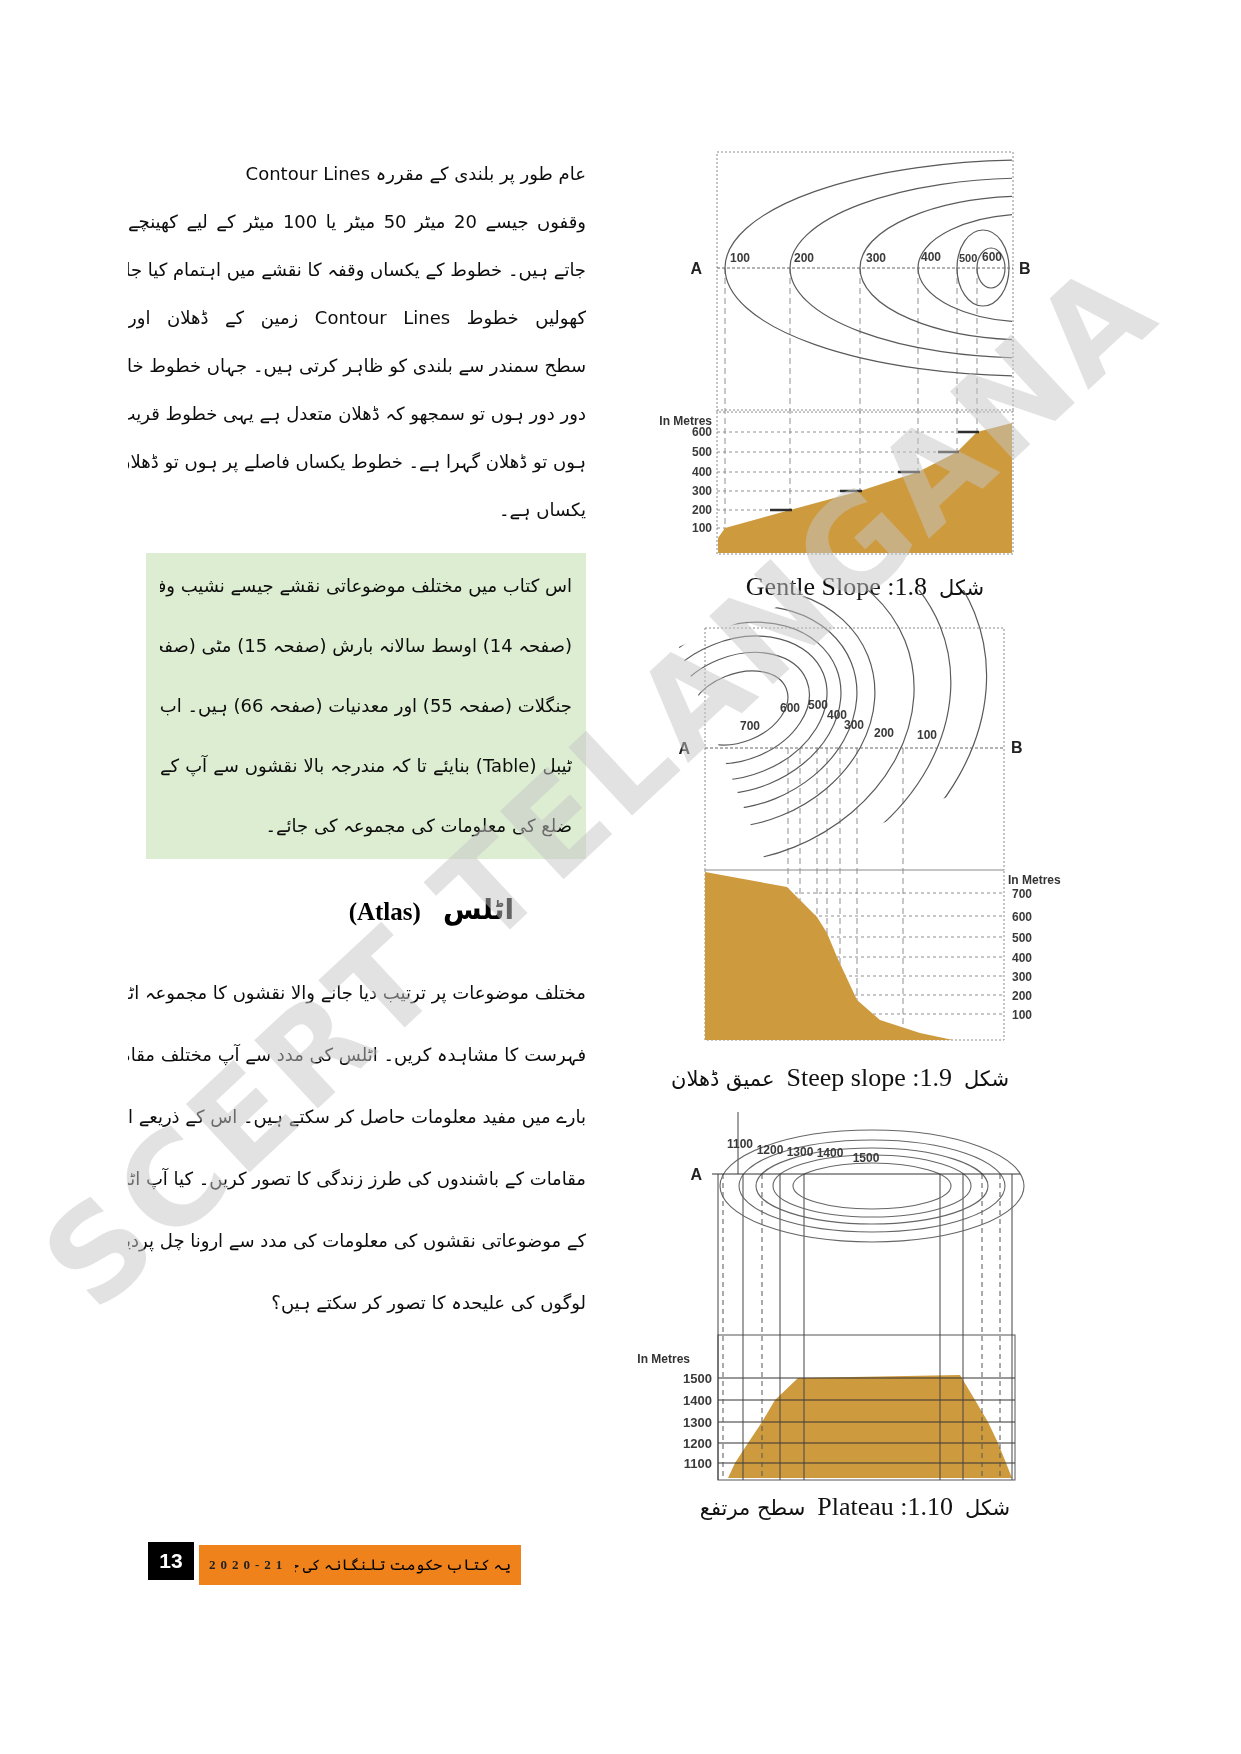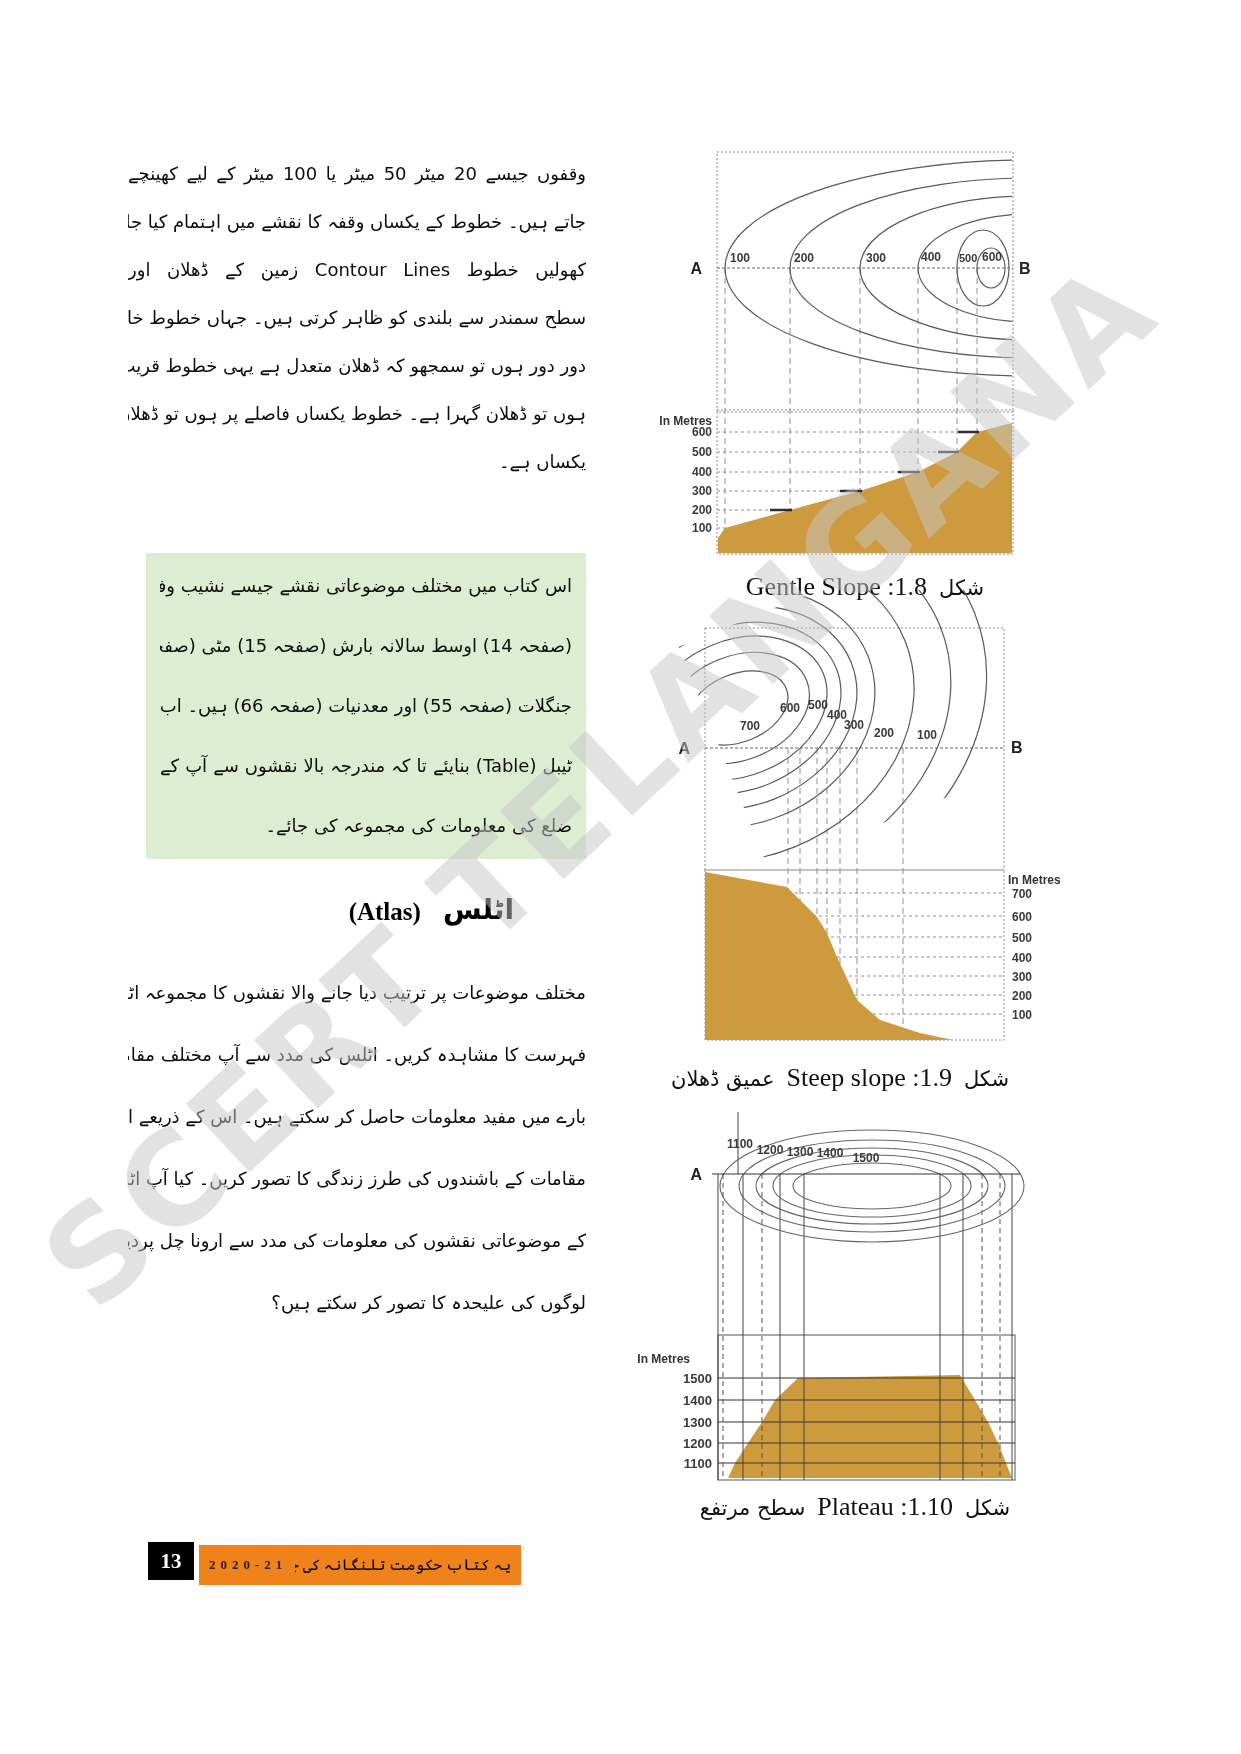--- a/index.html
+++ b/index.html
@@ -27,40 +27,41 @@
   .caption .cap-en{font-family:"Liberation Serif",serif;font-size:26px;}
   .caption .cap-ur{font-size:21px;direction:rtl;}
   
   .watermark{position:absolute;left:-150px;top:710px;width:1500px;text-align:center;
              transform:rotate(-43deg);font-weight:bold;font-size:128px;letter-spacing:6px;
              opacity:.5;pointer-events:none;white-space:nowrap;z-index:50;
              font-family:"DejaVu Sans",sans-serif;}
   
   .pgnum{position:absolute;left:148px;top:1542px;width:46px;height:38px;background:#000;
          color:#fff;display:flex;align-items:center;justify-content:center;
-         font-family:Liberation Serif, serif;font-weight:bold;font-size:21px;}
+         font-family:Liberation Sans, sans-serif;font-weight:bold;font-size:21px;}
   .fbar{position:absolute;left:199px;top:1545px;width:322px;height:40px;display:flex;
         align-items:center;padding:0 10px;box-sizing:border-box;gap:8px;font-family:Liberation Serif, serif;}
   .fbar .year{font-size:13px;font-weight:bold;letter-spacing:5px;color:#222;}
   .fbar .ftext{flex:1;text-align:center;direction:rtl;font-size:15px;color:#000;
                white-space:nowrap;overflow:hidden;}
   
   text.lb{font-family:"Liberation Sans","DejaVu Sans",sans-serif;font-size:12px;
           font-weight:bold;fill:#3a3a3a;}
   text.ab{font-family:"Liberation Sans","DejaVu Sans",sans-serif;font-size:16px;
           font-weight:bold;fill:#222;}
   text.unit{font-family:"Liberation Sans","DejaVu Sans",sans-serif;font-size:12px;
             font-weight:bold;fill:#333;}
 </style>
 </head>
 <body>
 
 <div class="page">
 
   <div class="ucol p1" style="top:150px;">
+    <div class="uline short">عام طور پر بلندی کے مقررہ Contour Lines</div>
     <div class="uline">وقفوں جیسے 20 میٹر 50 میٹر یا 100 میٹر کے لیے کھینچے</div>
     <div class="uline">جاتے ہیں۔ خطوط کے یکساں وقفہ کا نقشے میں اہتمام کیا جاتا ہے ۔</div>
     <div class="uline">کھولیں خطوط Contour Lines زمین کے ڈھلان اور</div>
     <div class="uline">سطح سمندر سے بلندی کو ظاہر کرتی ہیں۔ جہاں خطوط خاکہ علیحدہ و</div>
     <div class="uline">دور دور ہوں تو سمجھو کہ ڈھلان متعدل ہے یہی خطوط قریب قریب</div>
     <div class="uline">ہوں تو ڈھلان گہرا ہے۔ خطوط یکساں فاصلے پر ہوں تو ڈھلان بھی</div>
     <div class="uline short">یکساں ہے۔</div>
   </div>
 
   <div class="greenbox" id="greenbox" style="background: rgb(220, 237, 209);">

